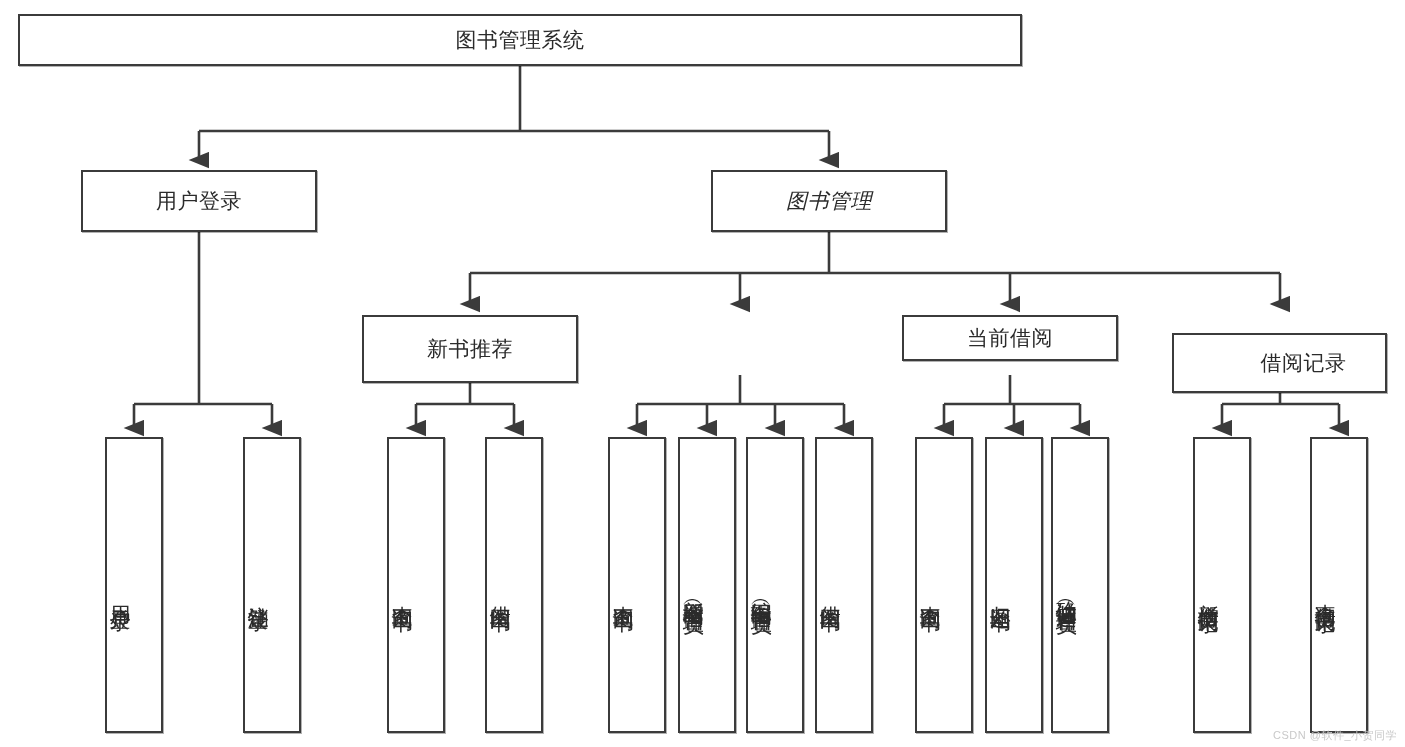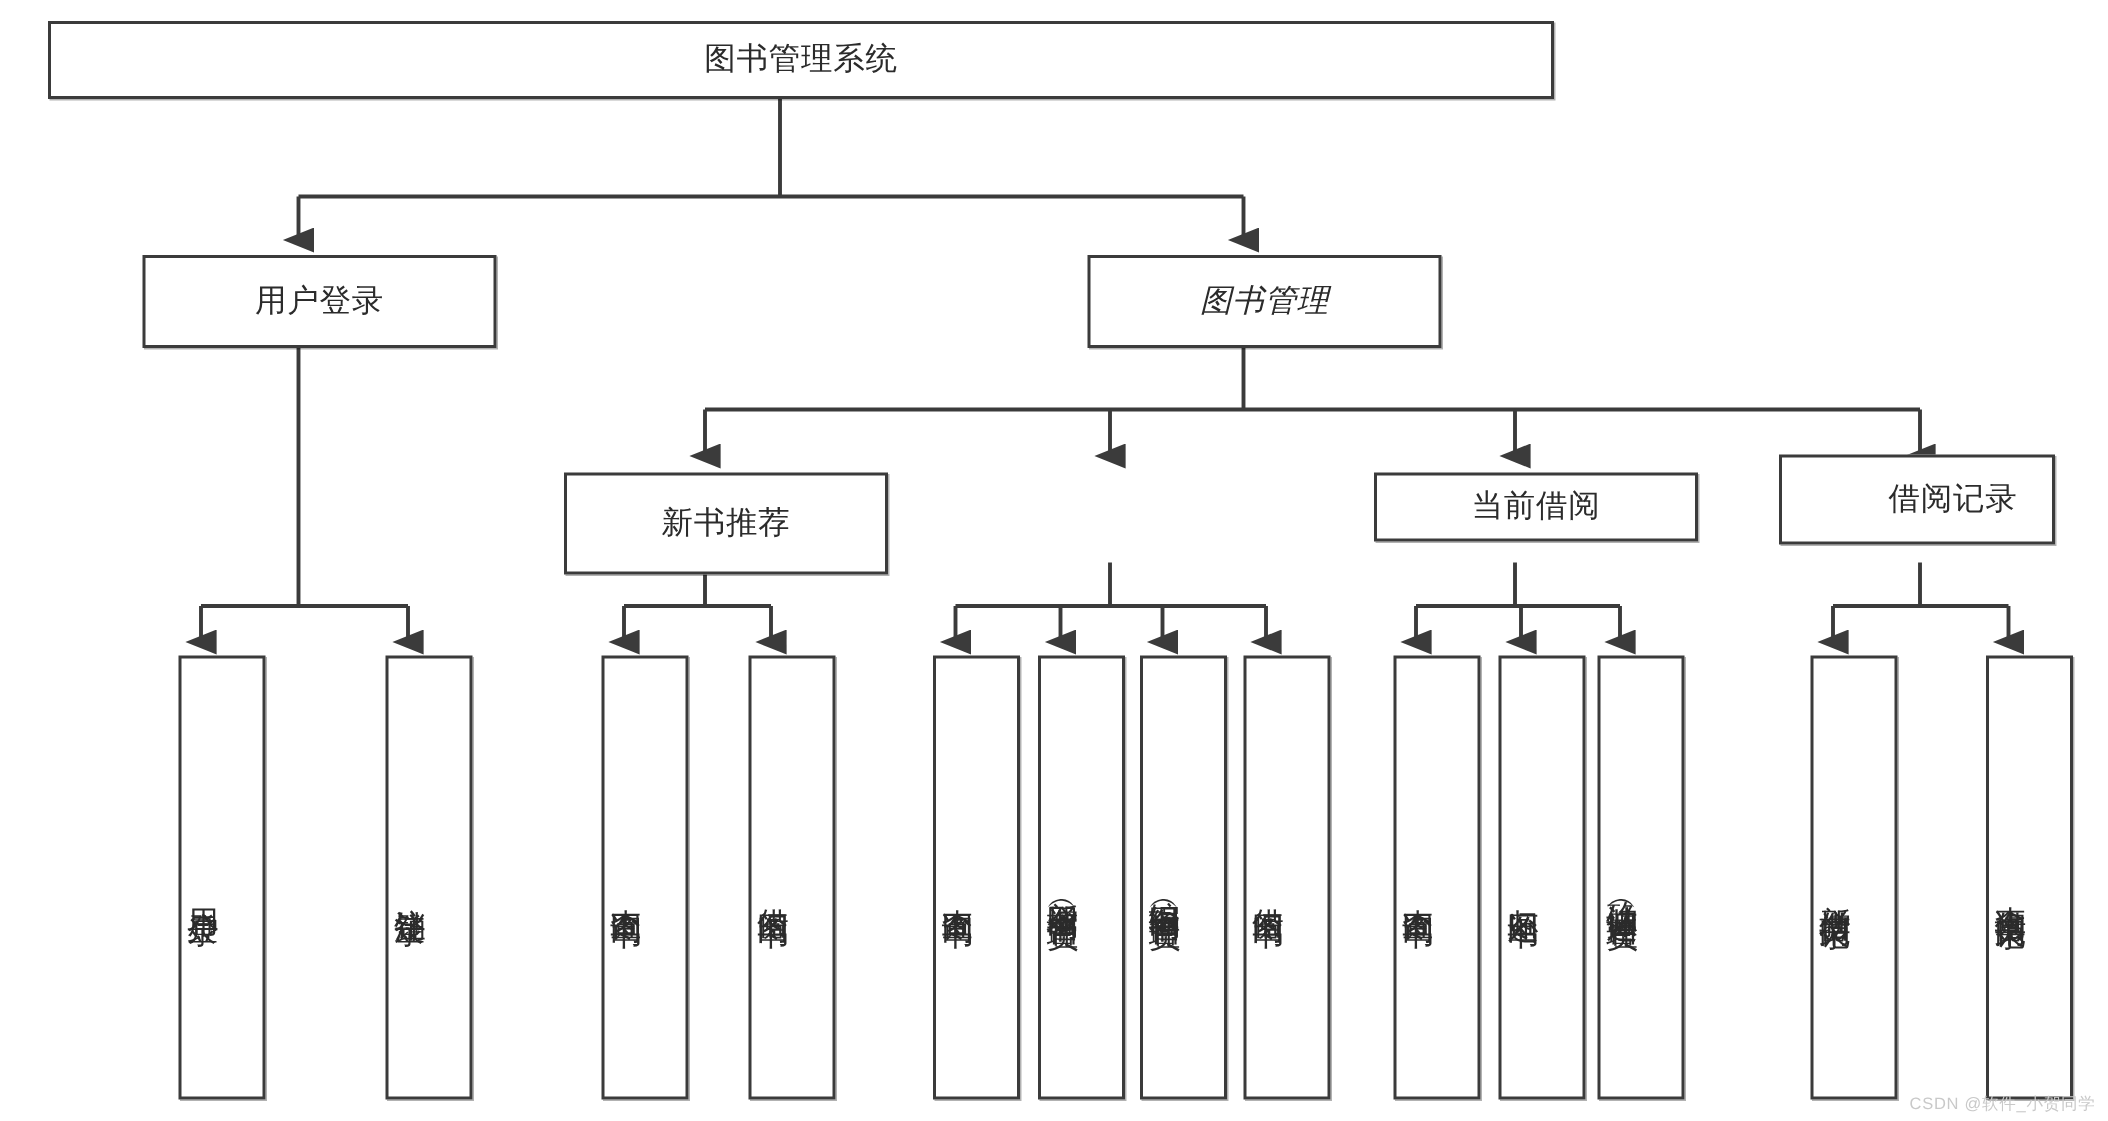--- a/index.html
+++ b/index.html
@@ -29,21 +29,20 @@
     position: absolute;
     box-sizing: border-box;
     background: #ffffff;
     border: 2px solid #3b3b3b;
     box-shadow: 1px 1px 0 rgba(0,0,0,0.30);
     display: flex;
     align-items: center;
     justify-content: center;
     color: #2b2b2b;
     z-index: 2;
-    margin-left: 14px;
   }
   .node .label {
     font-size: 21px;
     line-height: 1.15;
     letter-spacing: 0.5px;
     white-space: nowrap;
   }
   .node.leaf {
     align-items: center;
     justify-content: flex-start;
@@ -139,21 +138,21 @@
 
   <div class="node" style="left:362px; top:315px; width:216px; height:68px;">
     <span class="label">新书推荐</span>
   </div>
 
 
   <div class="node" style="left:902px; top:315px; width:216px; height:46px;">
     <span class="label">当前借阅</span>
   </div>
 
-  <div class="node" style="left:1172px; top:303px; width:184px; height:60px;padding-left:48px;">
+  <div class="node" style="left:1172px; top:333px; width:215px; height:60px;padding-left:48px;">
     <span class="label">借阅记录</span>
   </div>
 
   <div class="node leaf" style="left:105px; top:437px; width:58px; height:296px;">
     <span class="label">用户登录</span>
   </div>
 
   <div class="node leaf" style="left:243px; top:437px; width:58px; height:296px;">
     <span class="label">注销登录</span>
   </div>

